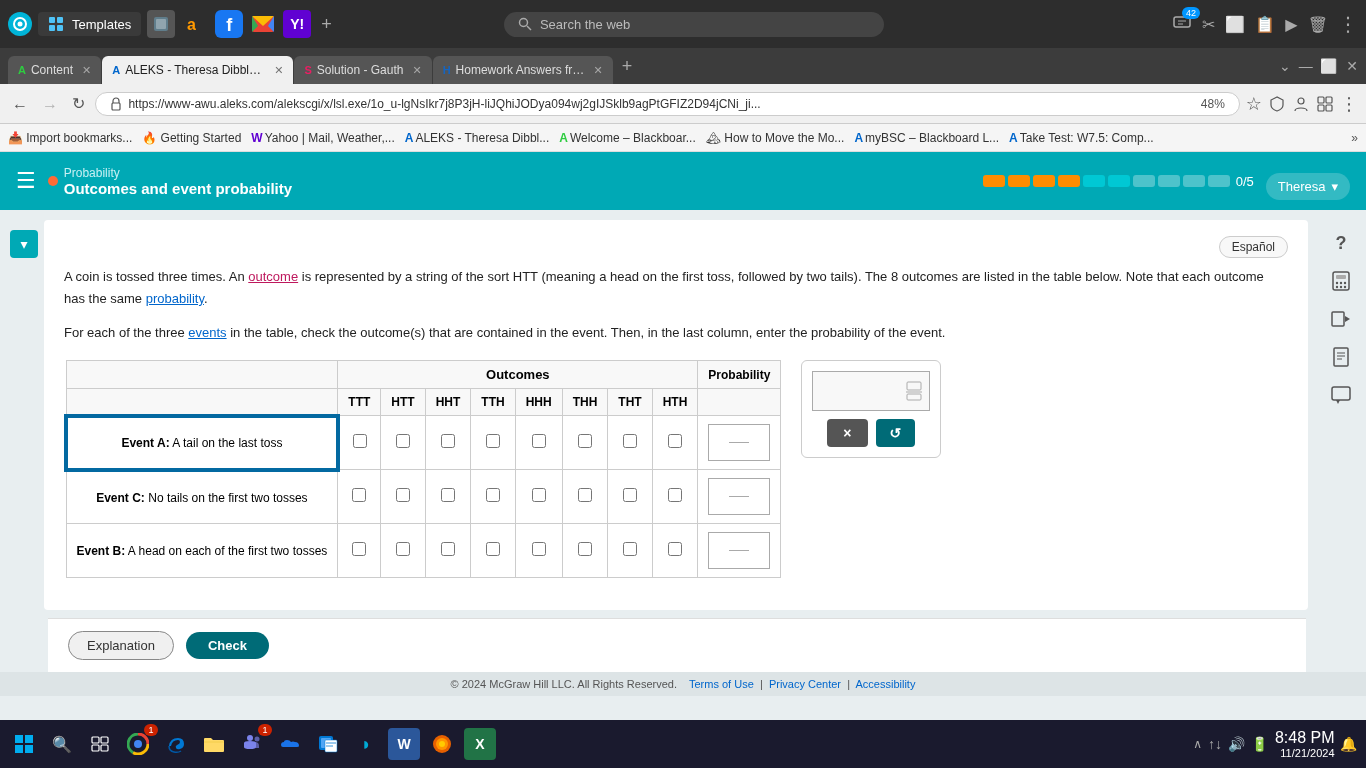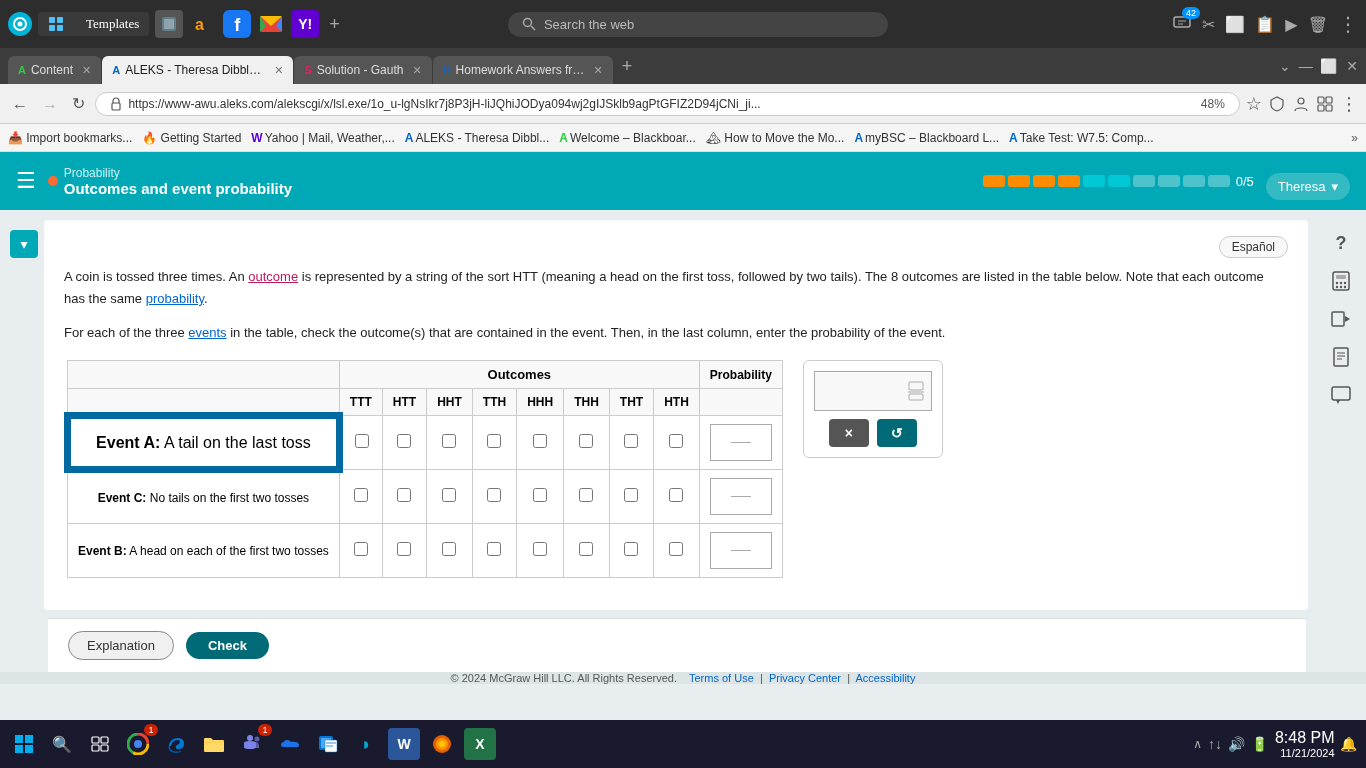--- a/index.html
+++ b/index.html
@@ -25,21 +25,21 @@
 
 <div class="wrapper">
 
   <div class="taskbar-top">
     <div style="width:24px;height:24px;background:#00b4d8;border-radius:50%;display:flex;align-items:center;justify-content:center;">
       <svg width="14" height="14" viewBox="0 0 14 14">
           <circle cx="7" cy="7" r="6" fill="none" stroke="white" stroke-width="2"></circle>
           <circle cx="7" cy="7" r="2.5" fill="white"></circle>
         </svg>
     </div>
-    <div style="display:flex;align-items:center;gap:22px;background:#3a3a3a;border-radius:4px;padding:4px 10px;color:white;font-size:13px;cursor:pointer;font-family:Liberation Serif, serif;">
+    <div style="display:flex;align-items:center;gap:8px;background:#3a3a3a;border-radius:4px;padding:4px 10px;color:white;font-size:13px;cursor:pointer;">
       <svg width="16" height="16" viewBox="0 0 16 16">
           <rect x="1" y="1" width="6" height="6" rx="1" fill="#4fc3f7"></rect>
           <rect x="9" y="1" width="6" height="6" rx="1" fill="#4fc3f7"></rect>
           <rect x="1" y="9" width="6" height="6" rx="1" fill="#4fc3f7"></rect>
           <rect x="9" y="9" width="6" height="6" rx="1" fill="#4fc3f7"></rect>
         </svg>
       <span>Templates</span>
     </div>
 
     <div style="width:28px;height:28px;background:#555;border-radius:4px;display:flex;align-items:center;justify-content:center;cursor:pointer;">
@@ -239,21 +239,21 @@
                     <th style="border:1px solid #ccc;padding:6px 10px;background:#f8f8f8;font-size:12px;">HHH</th>
                     <th style="border:1px solid #ccc;padding:6px 10px;background:#f8f8f8;font-size:12px;">THH</th>
                     <th style="border:1px solid #ccc;padding:6px 10px;background:#f8f8f8;font-size:12px;">THT</th>
                     <th style="border:1px solid #ccc;padding:6px 10px;background:#f8f8f8;font-size:12px;">HTH</th>
                     <th style="border:1px solid #ccc;padding:6px 10px;background:#f8f8f8;"></th>
                   </tr>
                 </thead>
                 <tbody>
 
                   <tr>
-                    <td style="border:7px solid #0369a1;padding:8px 10px;font-size:16px;min-width:180px;"><b>Event A:</b> A tail on the last toss</td>
+                    <td style="border:4px solid #0369a1;padding:8px 10px;font-size:12px;min-width:180px;"><b>Event A:</b> A tail on the last toss</td>
                     <td style="border:1px solid #ccc;padding:8px 10px;text-align:center;"><input type="checkbox" class="inline-checkbox" style=""></td>
                     <td style="border:1px solid #ccc;padding:8px 10px;text-align:center;"><input type="checkbox" class="inline-checkbox" style=""></td>
                     <td style="border:1px solid #ccc;padding:8px 10px;text-align:center;"><input type="checkbox" class="inline-checkbox" style=""></td>
                     <td style="border:1px solid #ccc;padding:8px 10px;text-align:center;"><input type="checkbox" class="inline-checkbox" style=""></td>
                     <td style="border:1px solid #ccc;padding:8px 10px;text-align:center;"><input type="checkbox" class="inline-checkbox" style=""></td>
                     <td style="border:1px solid #ccc;padding:8px 10px;text-align:center;"><input type="checkbox" class="inline-checkbox" style=""></td>
                     <td style="border:1px solid #ccc;padding:8px 10px;text-align:center;"><input type="checkbox" class="inline-checkbox" style=""></td>
                     <td style="border:1px solid #ccc;padding:8px 10px;text-align:center;"><input type="checkbox" class="inline-checkbox" style=""></td>
                     <td style="border:1px solid #ccc;padding:8px 10px;text-align:center;">
                       <div style="display:flex;flex-direction:column;align-items:center;border:1px solid #aaa;padding:2px 4px;min-width:30px;">
@@ -356,21 +356,21 @@
               </svg>
           </div>
         </div>
       </div>
 
       <div style="background:white;margin:0 60px 0 48px;border-top:1px solid #ddd;padding:12px 20px;display:flex;align-items:center;gap:12px;">
         <button style="border:1px solid #888;background:#f0f0f0;padding:6px 18px;border-radius:20px;cursor:pointer;font-size:13px;color:#333;">Explanation</button>
         <button style="background:#006b77;color:white;border:none;padding:6px 22px;border-radius:20px;cursor:pointer;font-size:13px;font-weight:bold;">Check</button>
       </div>
 
-      <div style="background:#dde4e6;text-align:center;font-size:11px;color:#555;margin-top:0;">
+      <div style="background:#dde4e6;text-align:center;padding:6px;font-size:11px;color:#555;margin-top:0;">
         <span>© 2024 McGraw Hill LLC. All Rights Reserved.</span>
         &nbsp;&nbsp;
         <a href="#" style="color:#0066cc;text-decoration:none;">Terms of Use</a>
         &nbsp;|&nbsp;
         <a href="#" style="color:#0066cc;text-decoration:none;">Privacy Center</a>
         &nbsp;|&nbsp;
         <a href="#" style="color:#0066cc;text-decoration:none;">Accessibility</a>
       </div>
     </div>
   </div>

